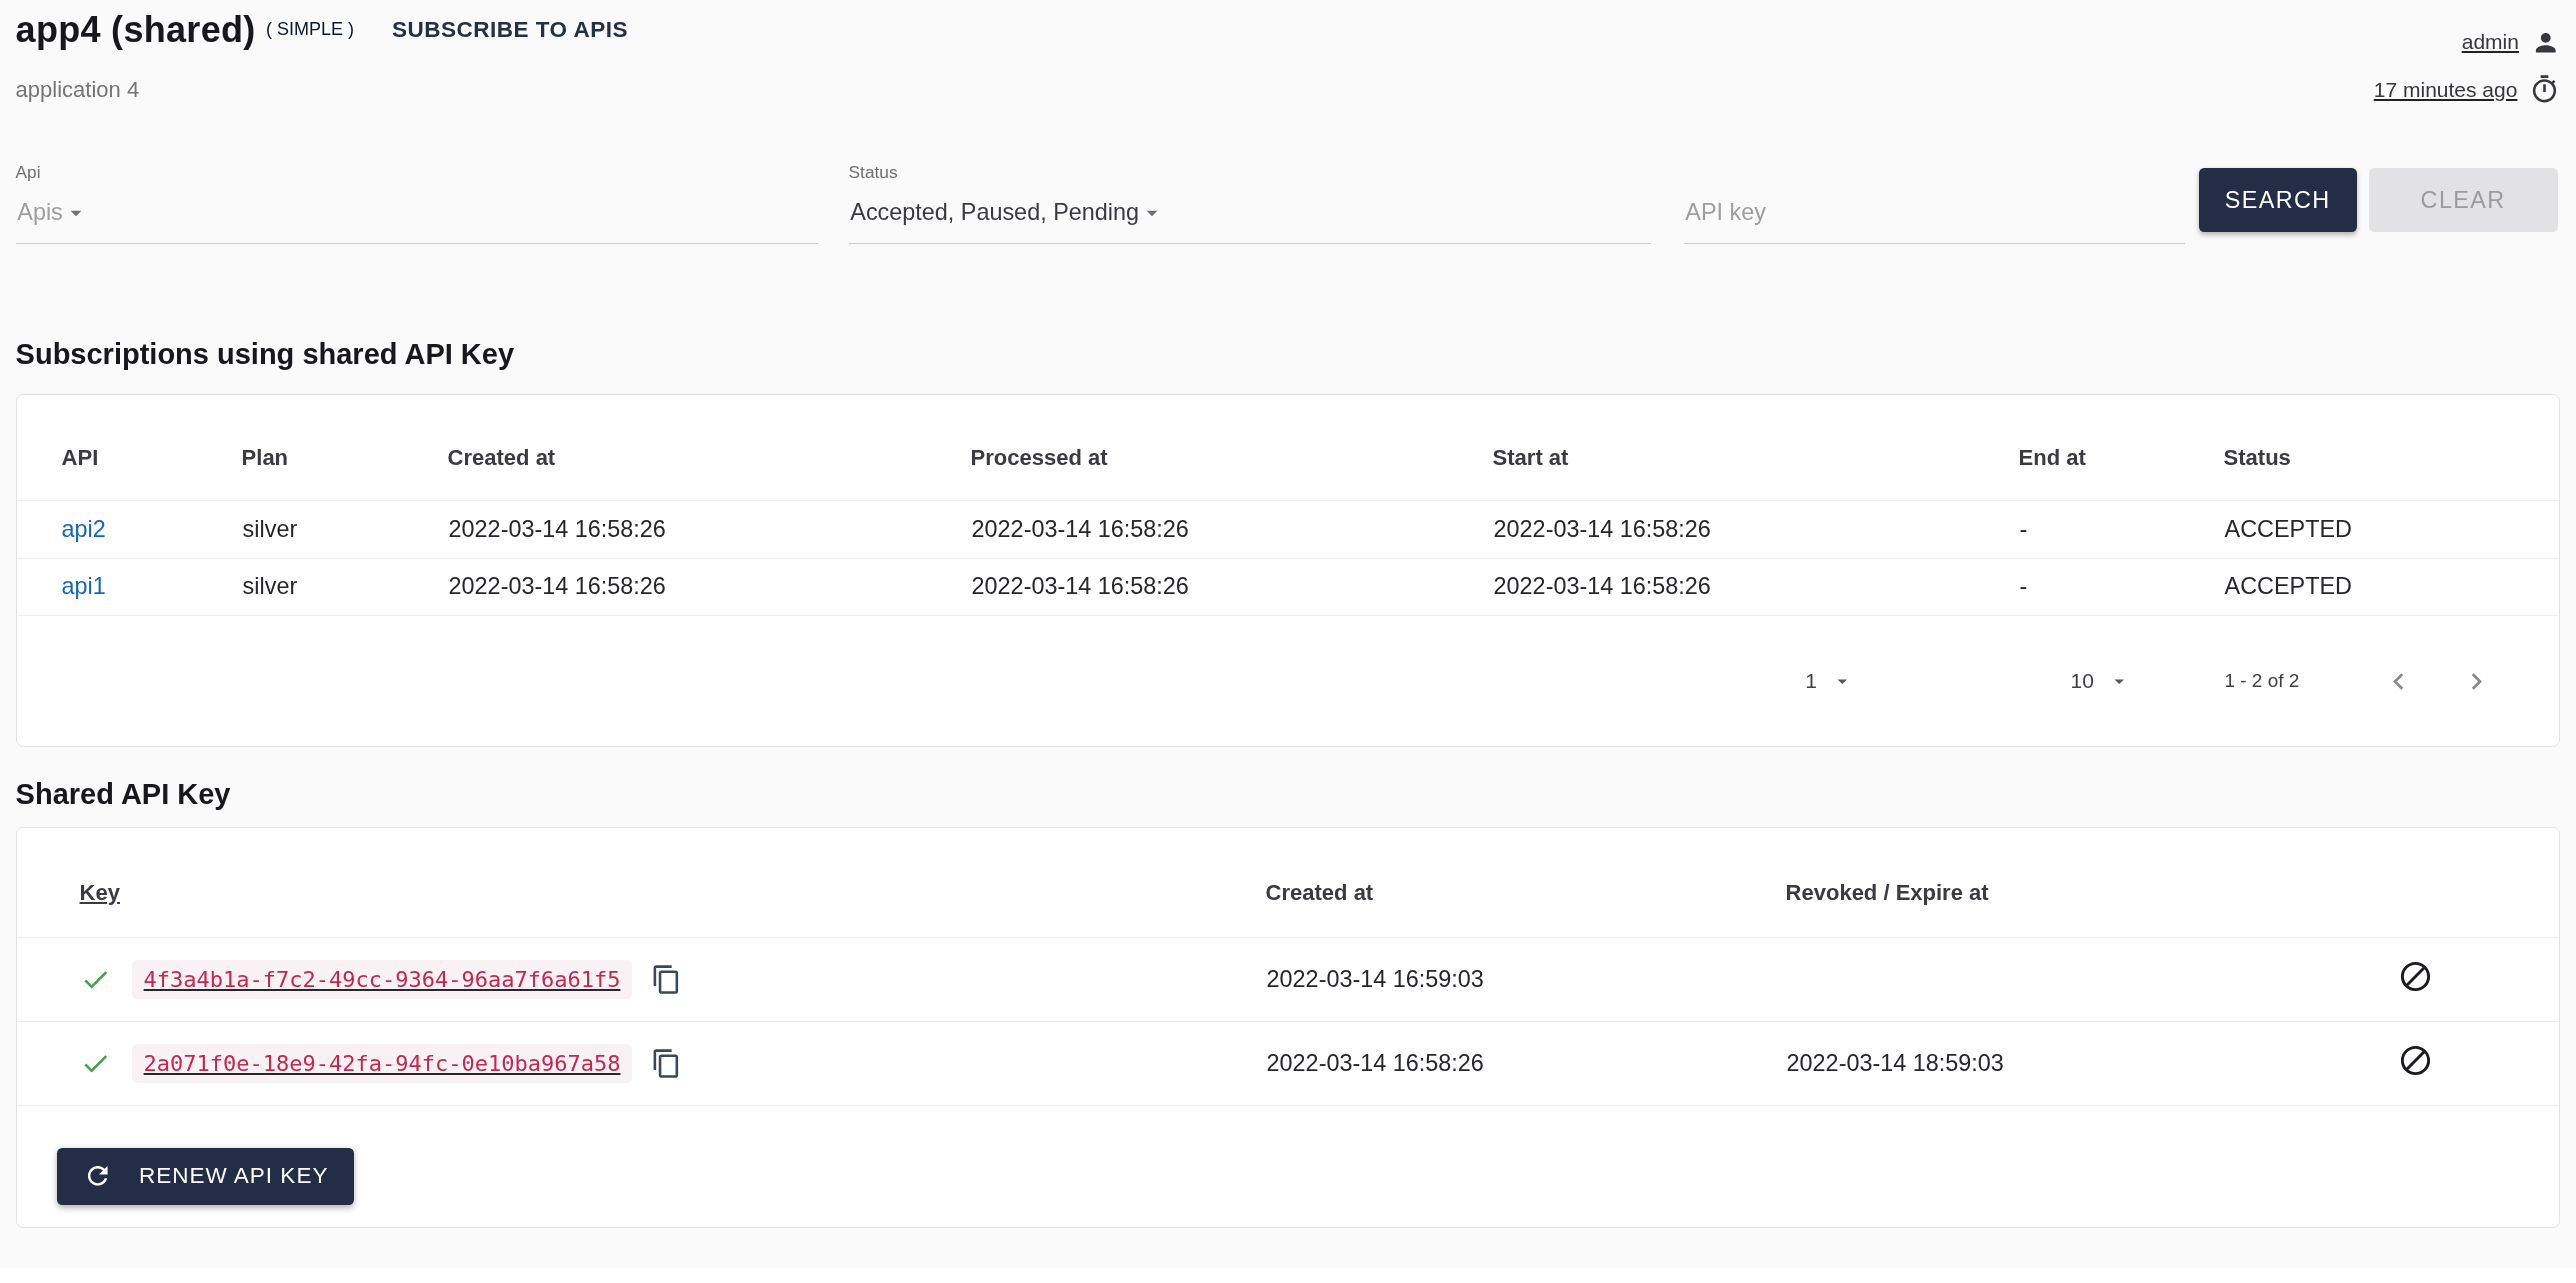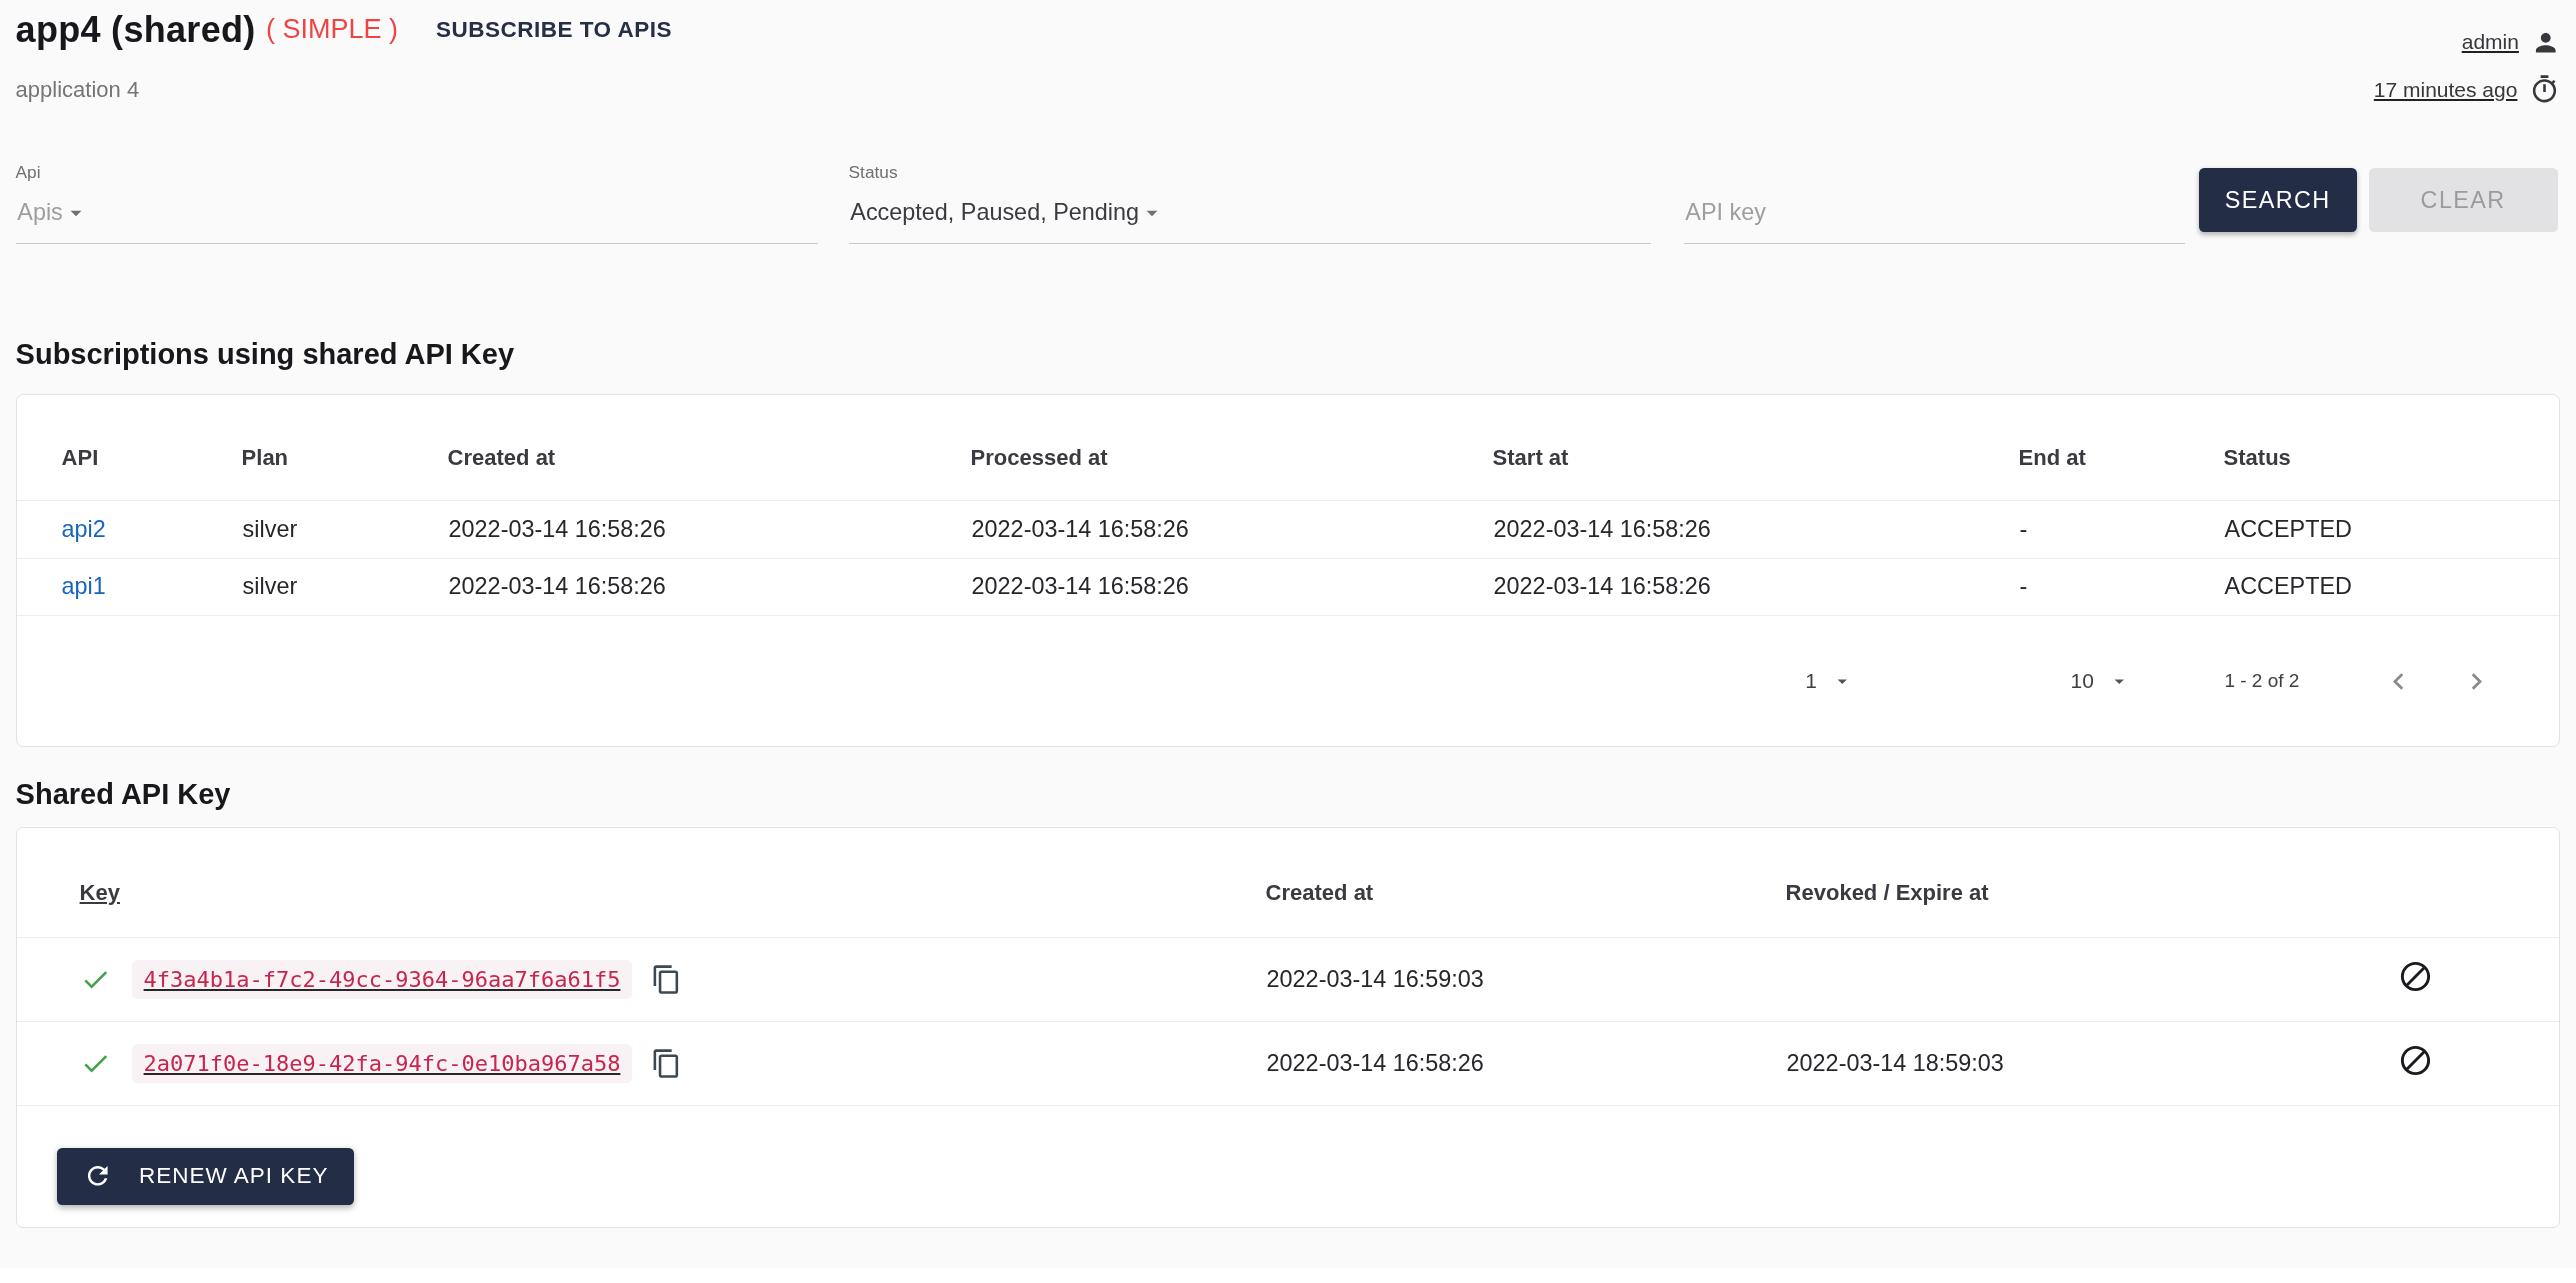--- a/index.html
+++ b/index.html
@@ -16,21 +16,21 @@
   .page {
     width:2576px; height:1268px;
     background:#fafafa;
     padding:0 15.6px;
   }
 
   
   .header { display:flex; justify-content:space-between; padding-top:8.7px; }
   .title-row { display:flex; align-items:center; }
   .app-title { font-size:36px; font-weight:bold; color:#17171c; letter-spacing:0.3px; }
-  .app-type  { font-size:27px; color:#ef4444; margin-left:10.4px; }
+  .app-type  { font-size:18px; color:#0f172a; margin-left:10.4px; }
   .subscribe { font-size:22.5px; font-weight:bold; color:#272f47; letter-spacing:0.5px; margin-left:38px; cursor:pointer; }
   .app-desc  { font-size:22px; color:#757575; margin-top:26px; }
   .meta { text-align:right; padding-top:19px;text-decoration:underline; }
   .meta-row { display:flex; align-items:center; justify-content:flex-end; gap:12px; font-size:21px; color:#37373c; }
   .meta-row + .meta-row { margin-top:17.3px; }
 
   
   .filters { display:flex; align-items:flex-end; margin-top:57px; }
   .field { display:flex; flex-direction:column; }
   .field-label { font-size:17.3px; color:#6f6f74; margin-bottom:15.6px; }

